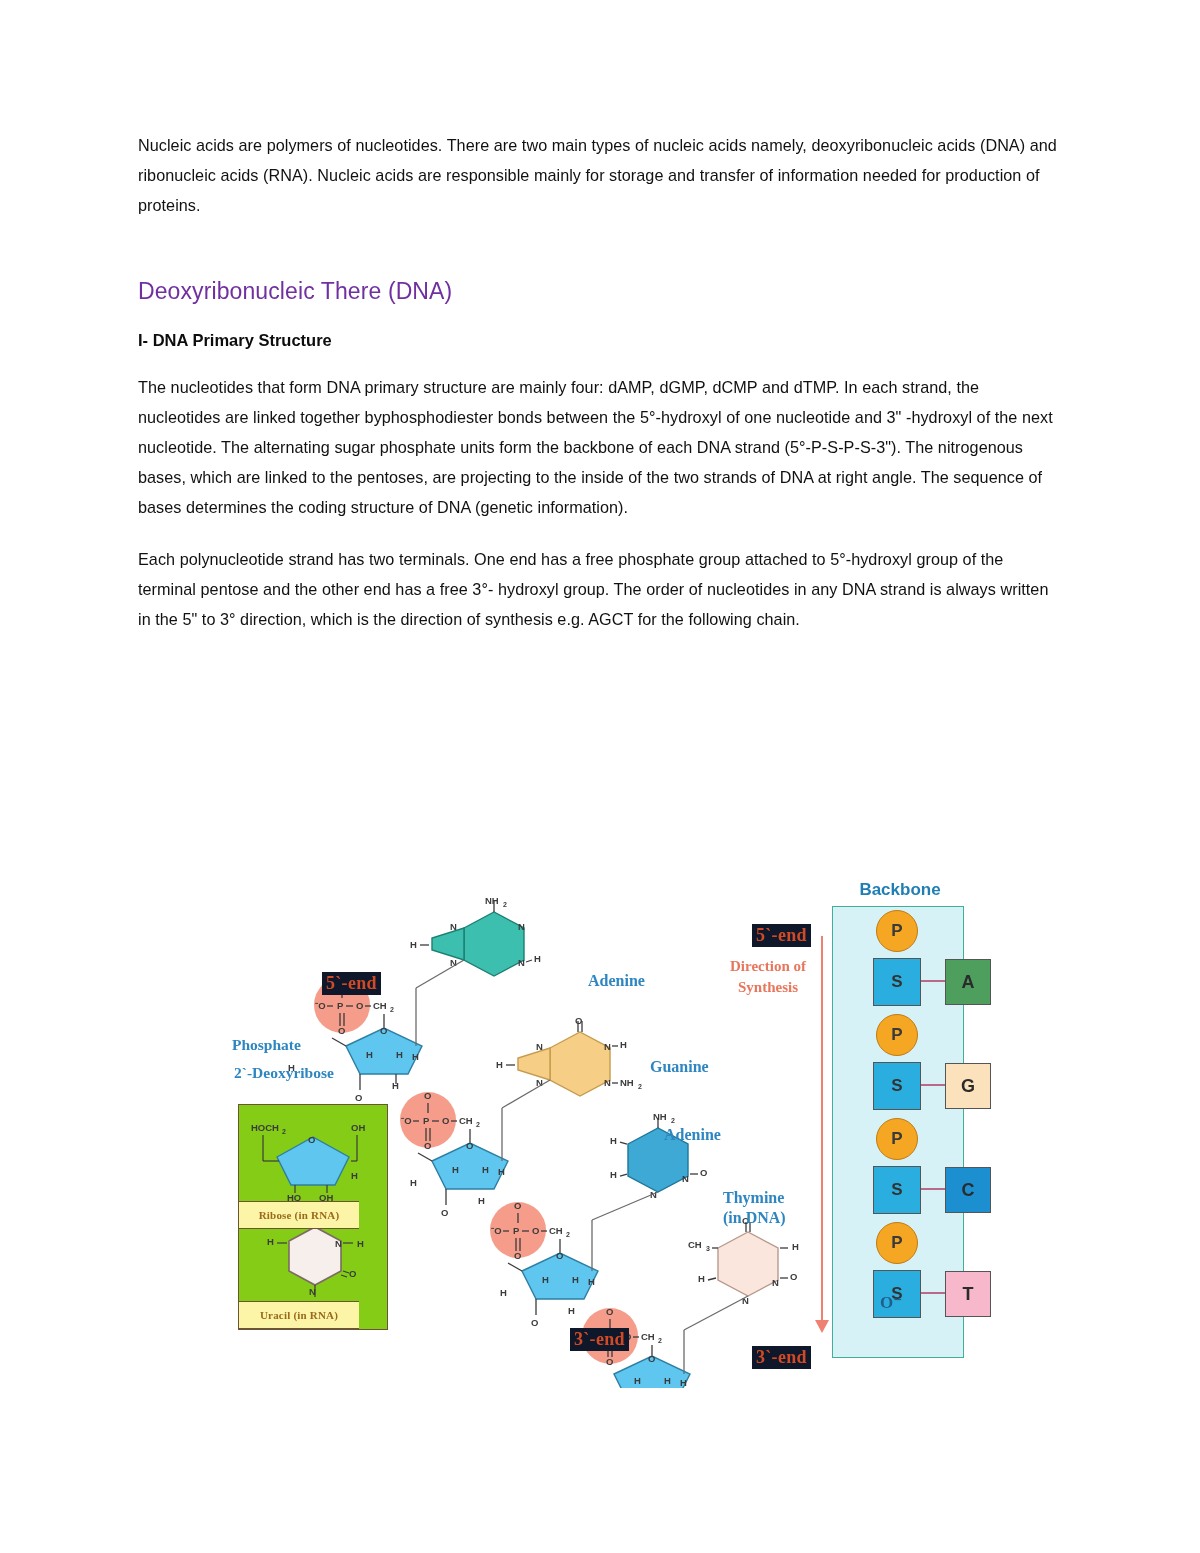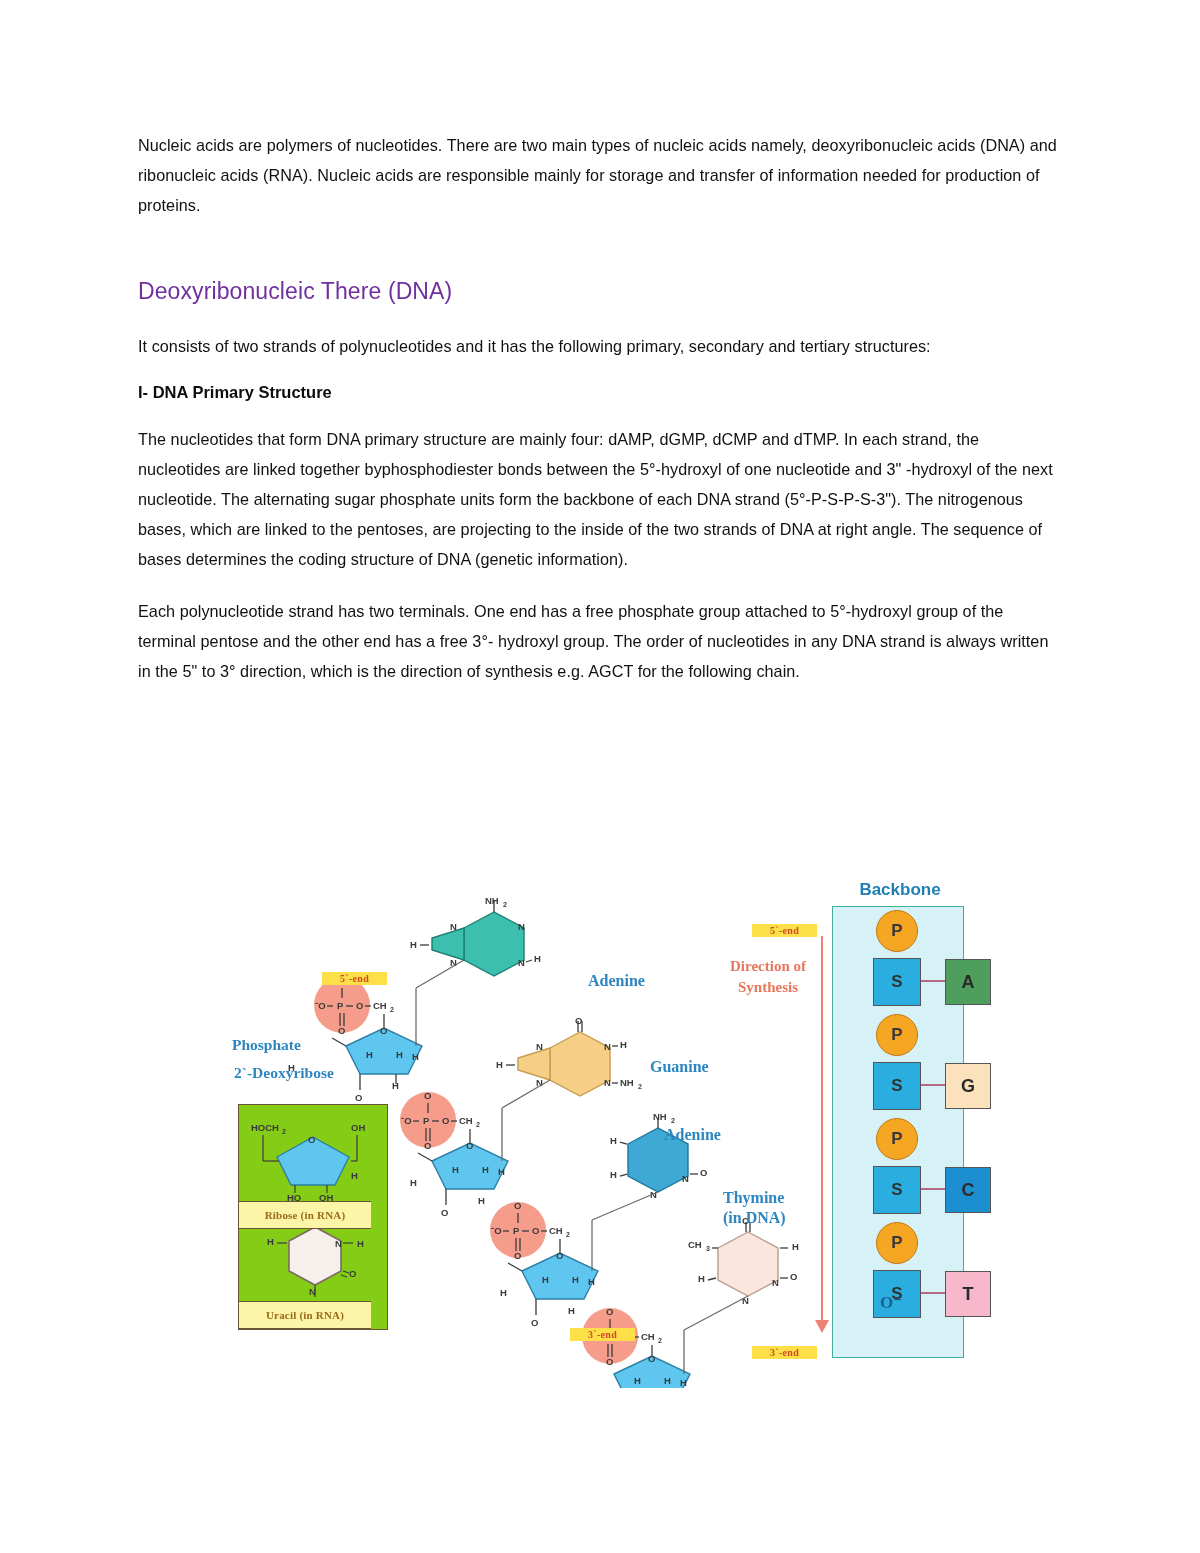--- a/index.html
+++ b/index.html
@@ -74,23 +74,23 @@
     position:absolute;left:589px;top:68px;width:2px;height:390px;background:#EF8173;
   }
   .arrow-head{
     position:absolute;left:583px;top:452px;width:0;height:0;
     border-left:7px solid transparent;border-right:7px solid transparent;
     border-top:13px solid #EF8173;
   }
 
   
   .endtag{
-    position:absolute;background:#fde047;color:#D04A26;
+    position:absolute;background:#0f172a;color:#D04A26;
     font-family:"Liberation Serif","DejaVu Serif",serif;font-weight:bold;
-    font-size:10px;padding:1px 18px;white-space:nowrap;letter-spacing:.3px;
+    font-size:18px;padding:1px 4px;white-space:nowrap;letter-spacing:.3px;
   }
   .end-5-chain{left:90px;top:104px;}
   .end-3-chain{left:338px;top:460px;}
   .end-5-bb{left:520px;top:56px;}
   .end-3-bb{left:520px;top:478px;}
 
   
   .bb-panel{
     position:absolute;left:600px;top:38px;width:130px;height:450px;
     background:#D6F2F7;border:1.5px solid #3FAE9B;
@@ -122,21 +122,21 @@
     font-family:"Liberation Serif","DejaVu Serif",serif;font-weight:bold;
     font-size:17px;color:#1F5F8B;
   }
 
   
   .inset{
     position:absolute;left:6px;top:236px;width:148px;height:224px;
     background:#84cc16;border:1.5px solid #6b5433;text-decoration:underline;
   }
   .inset-cap{
-    position:absolute;left:0;width:132px;height:26px;background:#FCF5A8;
+    position:absolute;left:0;width:120px;height:26px;background:#FCF5A8;
     border-top:1.5px solid #6b5433;border-bottom:1.5px solid #6b5433;
     display:flex;align-items:center;justify-content:center;
     font-family:"Liberation Serif","DejaVu Serif",serif;font-weight:bold;
     font-size:11px;color:#9A6A1A;letter-spacing:.2px;
   }
   .cap-ribose{top:96px;}
   .cap-uracil{top:196px;}
 
   
   .chem{position:absolute;left:0;top:0;width:770px;height:520px;}
@@ -145,21 +145,20 @@
 </style>
 </head>
 <body>
 
 <div class="page">
 
   <div class="doc">
     <p class="body">Nucleic acids are polymers of nucleotides. There are two main types of nucleic acids namely, deoxyribonucleic acids (DNA) and ribonucleic acids (RNA). Nucleic acids are responsible mainly for storage and transfer of information needed for production of proteins.</p>
     <div class="gap-lg"></div>
     <h2 class="sub">Deoxyribonucleic There (DNA)</h2>
-    <p class="body">It consists of two strands of polynucleotides and it has the following primary, secondary and tertiary structures:</p>
     <h3 class="bold">I- DNA Primary Structure</h3>
     <p class="body">The nucleotides that form DNA primary structure are mainly four: dAMP, dGMP, dCMP and dTMP. In each strand, the nucleotides are linked together byphosphodiester bonds between the 5°-hydroxyl of one nucleotide and 3" -hydroxyl of the next nucleotide. The alternating sugar phosphate units form the backbone of each DNA strand (5°-P-S-P-S-3"). The nitrogenous bases, which are linked to the pentoses, are projecting to the inside of the two strands of DNA at right angle. The sequence of bases determines the coding structure of DNA (genetic information).</p>
     <p class="body">Each polynucleotide strand has two terminals. One end has a free phosphate group attached to 5°-hydroxyl group of the terminal pentose and the other end has a free 3°- hydroxyl group. The order of nucleotides in any DNA strand is always written in the 5" to 3° direction, which is the direction of synthesis e.g. AGCT for the following chain.</p>
   </div>
 
   <div class="figure">
 
     <div class="backbone-title">Backbone</div>
 
     <svg class="chem" viewBox="0 0 770 520">

